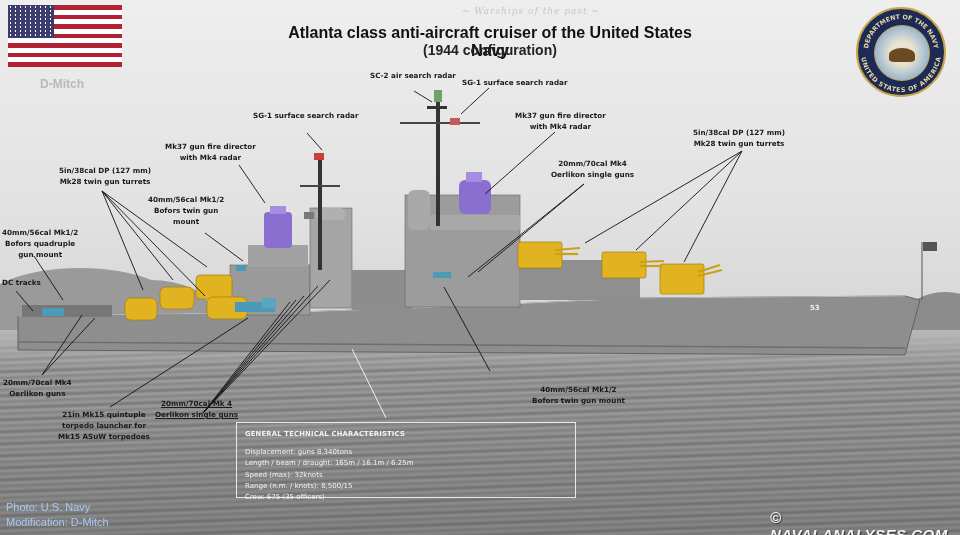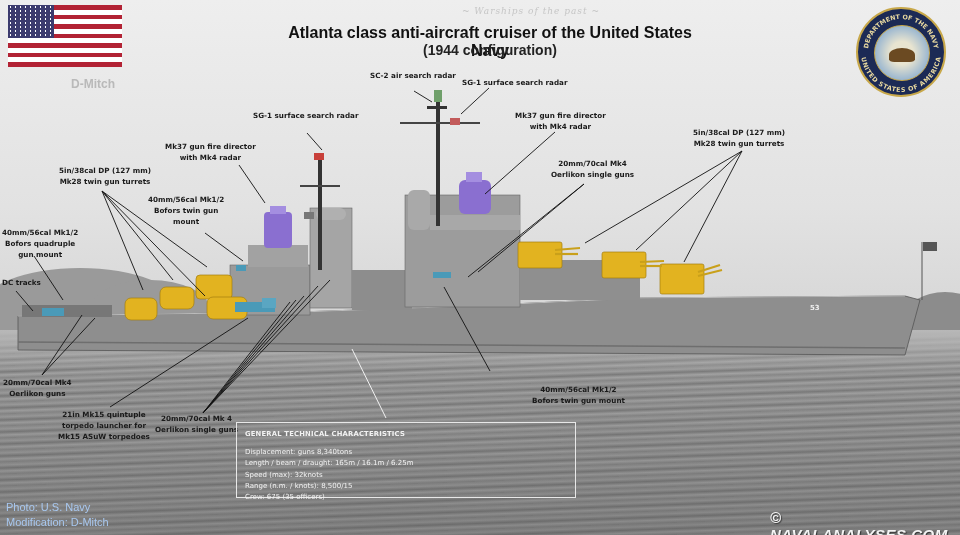--- a/index.html
+++ b/index.html
@@ -8,21 +8,21 @@
   .sea{position:absolute;left:0;top:330px;width:960px;height:205px;
     background:repeating-linear-gradient(178deg,#8a8a8a 0px,#9d9d9d 3px,#7b7b7b 6px,#a2a2a2 9px,#868686 12px);}
   .sea:after{content:"";position:absolute;inset:0;background:linear-gradient(#b8b8b8 0%,rgba(0,0,0,0) 20%,rgba(60,60,60,.25) 100%);}
   .hill{position:absolute;background:#9a9a9a;border-radius:50% 50% 0 0;}
   svg.scene{position:absolute;left:0;top:0;}
   .lbl{position:absolute;font-family:"DejaVu Sans",sans-serif;font-size:7.2px;font-weight:bold;color:#1a1a1a;text-align:center;line-height:11px;white-space:nowrap;}
   .flag{position:absolute;left:8px;top:5px;width:114px;height:62px;
     background:repeating-linear-gradient(#b22234 0 4.77px,#ffffff 4.77px 9.54px);}
   .flag .canton{position:absolute;left:0;top:0;width:46px;height:33.4px;background:#3c3b6e;
     background-image:radial-gradient(#fff 0.8px,transparent 1.1px);background-size:5px 4px;}
-  .dmitch{position:absolute;left:40px;top:77px;font-size:12px;font-weight:bold;color:#b9b9b9;margin-left:31px;}
+  .dmitch{position:absolute;left:40px;top:77px;font-size:12px;font-weight:bold;color:#b9b9b9;}
   .tagline{position:absolute;left:380px;top:6px;width:220px;text-align:right;font-family:"DejaVu Serif",serif;font-style:italic;font-size:9px;color:#c6c6c6;letter-spacing:1px;}
   .title{position:absolute;left:280px;top:24px;width:420px;text-align:center;font-size:16px;font-weight:bold;color:#111;}
   .subtitle{position:absolute;left:280px;top:42px;width:420px;text-align:center;font-size:14px;font-weight:bold;color:#222;}
   .seal{position:absolute;left:856px;top:7px;width:90px;height:90px;border-radius:50%;background:#1c2a55;border:2px solid #c8a84a;box-sizing:border-box;}
   .seal .inner{position:absolute;left:16px;top:16px;width:54px;height:54px;border-radius:50%;background:radial-gradient(#e8e4d0 30%,#9bb7d0 70%);border:1.5px solid #c8a84a;}
   .seal .eagle{position:absolute;left:14px;top:22px;width:26px;height:14px;background:#6b4a22;border-radius:50% 50% 20% 20%;}
   .seal-text{position:absolute;inset:0;}
   .infobox{position:absolute;left:236px;top:422px;width:340px;height:76px;border:1.5px solid #e8e8e8;box-sizing:border-box;color:#f2f2f2;font-size:7px;font-family:"DejaVu Sans",sans-serif;}
   .infobox .colL{position:absolute;left:8px;top:7px;}
   .infobox .colR{position:absolute;left:206px;top:7px;}
@@ -198,21 +198,21 @@
 <div class="lbl" style="left:2px;top:277px;"><span>DC tracks</span></div>
 <div class="lbl" style="left:3px;top:377px;">
     <div>20mm/70cal Mk4</div>
     <div>Oerlikon guns</div>
   </div>
 <div class="lbl" style="left:58px;top:409px;">
     <div>21in Mk15 quintuple</div>
     <div>torpedo launcher for</div>
     <div>Mk15 ASuW torpedoes</div>
   </div>
-<div class="lbl" style="left:155px;top:413px;">
+<div class="lbl" style="left:155px;top:398px;text-decoration:underline;">
     <div>20mm/70cal Mk 4</div>
     <div>Oerlikon single guns</div>
   </div>
 <div class="lbl" style="left:532px;top:384px;">
     <div>40mm/56cal Mk1/2</div>
     <div>Bofors twin gun mount</div>
   </div>
 
 <div class="infobox">
   <div class="colL">

